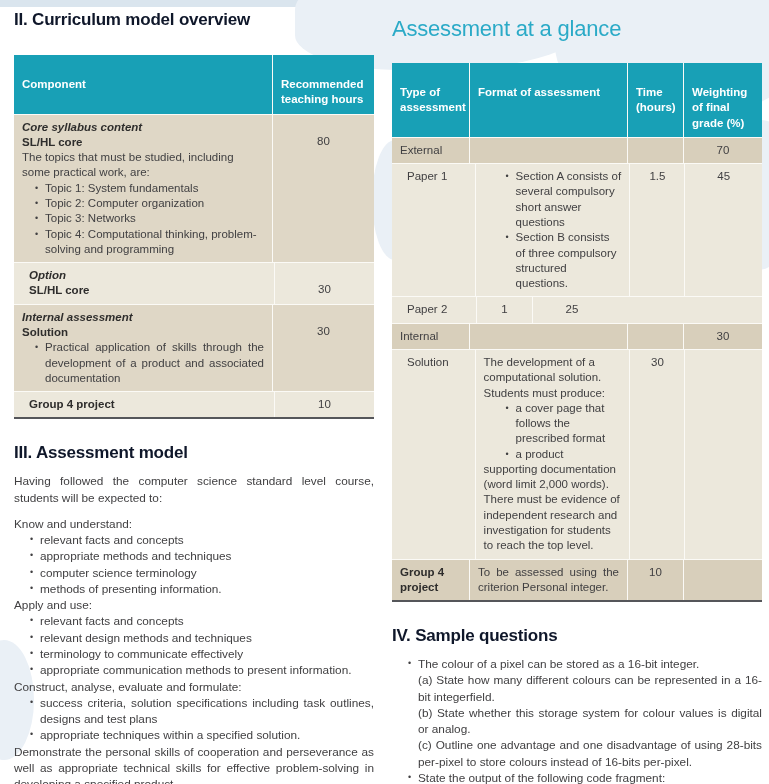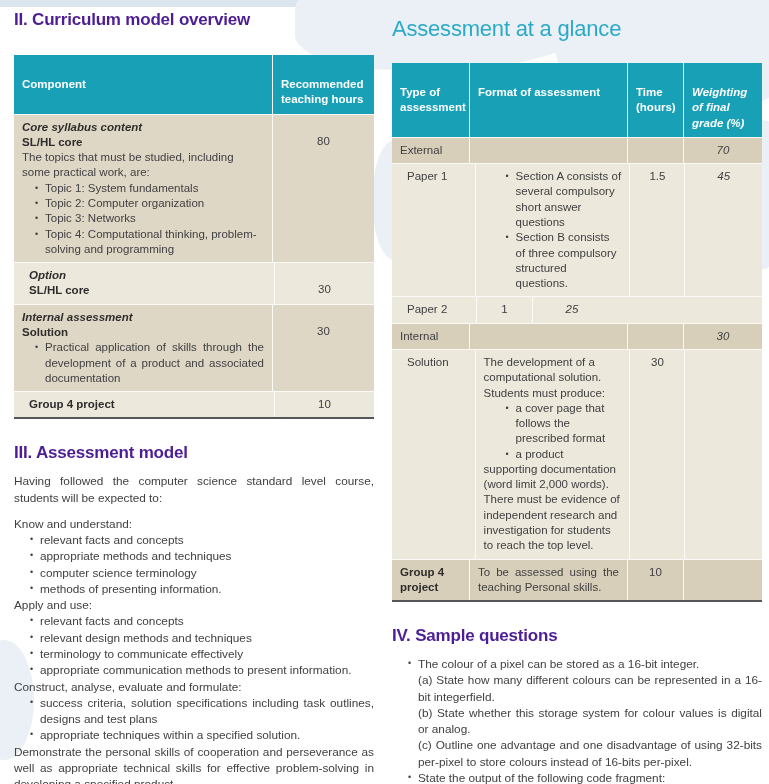--- a/index.html
+++ b/index.html
@@ -13,21 +13,21 @@
   .blob { position:absolute; background:#EAF0F6; z-index:0; }
   .b1 { left:295px; top:-30px; width:300px; height:100px; border-radius:45% 55% 60% 40%; }
   .b2 { left:555px; top:-40px; width:260px; height:160px; border-radius:50% 42% 58% 50%; }
   .b3 { left:716px; top:120px; width:80px; height:150px; border-radius:55% 45% 50% 50%; }
   .b4 { left:372px; top:140px; width:46px; height:120px; border-radius:50%; }
   .b5 { left:-26px; top:640px; width:60px; height:120px; border-radius:50%; }
   .col { position:absolute; z-index:1; }
   .col-left  { left:14px;  top:10px; width:360px; }
   .col-right { left:392px; top:10px; width:370px; }
 
-  h1.sec { font-size:17px; font-weight:bold; color:#4c1d95; letter-spacing:-0.2px; }
+  h1.sec { font-size:17px; font-weight:bold; color:#0f172a; letter-spacing:-0.2px; }
   h2.glance { font-size:22px; font-weight:normal; color:#2BAAC7; letter-spacing:-0.2px; }
 
   
   .tbl { width:100%; border-bottom:2px solid #55565A; }
   .trow { display:flex; }
   .trow + .trow { border-top:1.5px solid #FBFAF6; }
   .tc { padding:5px 8px; font-size:11.5px; line-height:1.33; }
   .tc + .tc { border-left:1.5px solid #FBFAF6; }
   .thead { background:#18A0B6; color:#ffffff; }
   .thead .tc { font-weight:bold; padding-top:22px; padding-bottom:6px; }
@@ -35,21 +35,21 @@
   .bg-dark2 { background:#DFD7C6; }
   .bg-light { background:#ECE8DC;padding-left:7px; }
 
   
   .lt .c1 { width:258px; }
   .lt .c2 { width:102px; text-align:center; }
   
   .rt .c1 { width:77px; }
   .rt .c2 { width:158px; }
   .rt .c3 { width:56px; text-align:center; }
-  .rt .c4 { width:79px; text-align:center;font-style:italic; }
+  .rt .c4 { width:79px; text-align:center; }
 
   .cat { font-weight:bold; font-style:italic; color:#2E2D2C; }
   .sub { font-weight:bold; color:#2E2D2C; }
   .just { text-align:justify; }
 
   .bul { display:flex; margin-left:13px; }
   .bul .dot { flex:0 0 auto; width:10px; font-size:9px; line-height:15px; color:#414042; }
   .bul.deep { margin-left:22px; }
 
   .bodytxt { font-size:11.8px; line-height:1.38; }
@@ -259,36 +259,36 @@
             </div>
           <div>supporting documentation (word limit 2,000 words).</div>
           <div>There must be evidence of independent research and investigation for students to reach the top level.</div>
         </div>
         <div class="tc c3">30</div>
         <div class="tc c4"></div>
       </div>
 
       <div class="trow bg-dark">
         <div class="tc c1 sub">Group 4 project</div>
-        <div class="tc c2 just">To be assessed using the teaching Personal skills.</div>
+        <div class="tc c2 just">To be assessed using the criterion Personal integer.</div>
         <div class="tc c3">10</div>
         <div class="tc c4"></div>
       </div>
     </div>
 
     <h1 class="sec sec3">IV. Sample questions</h1>
 
     <div class="bodytxt gap-s">
       <div class="bul">
           <span class="dot">•</span>
           <span>The colour of a pixel can be stored as a 16-bit integer.</span>
         </div>
       <div class="hangblock just">(a) State how many different colours can be represented in a 16-bit integerfield.</div>
       <div class="hangblock just">(b) State whether this storage system for colour values is digital or analog.</div>
-      <div class="hangblock just">(c) Outline one advantage and one disadvantage of using 32-bits per-pixel to store colours instead of 16-bits per-pixel.</div>
+      <div class="hangblock just">(c) Outline one advantage and one disadvantage of using 28-bits per-pixel to store colours instead of 16-bits per-pixel.</div>
       <div class="bul">
           <span class="dot">•</span>
           <span>State the output of the following code fragment:</span>
         </div>
 
     </div>
   </div>
 </div>
 
 </body></html>

